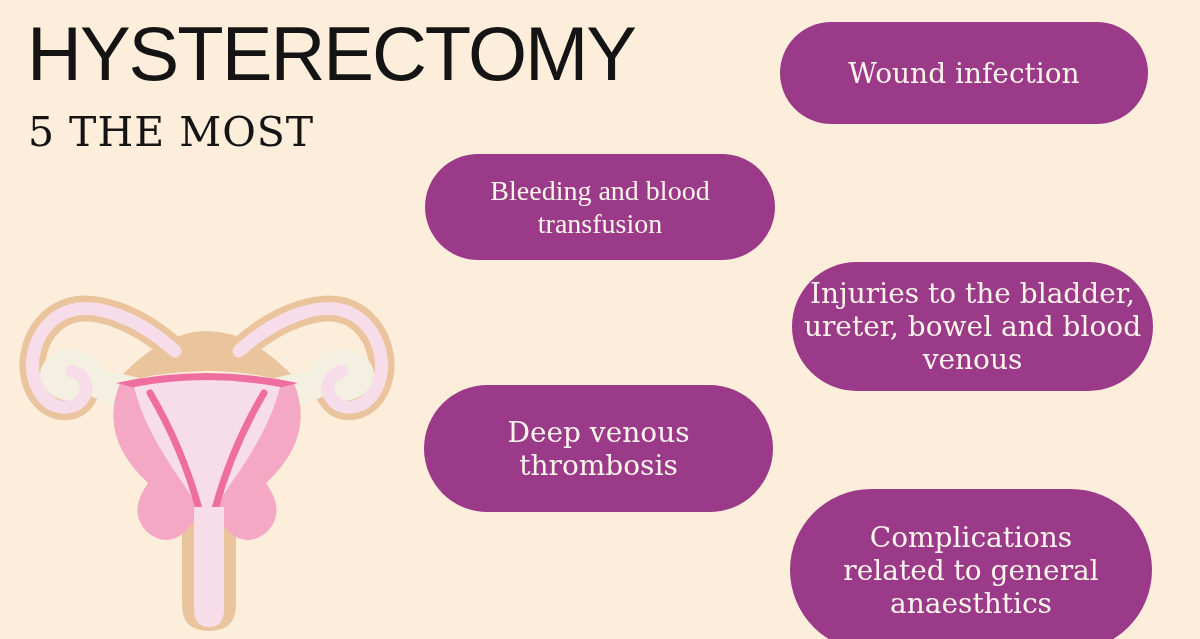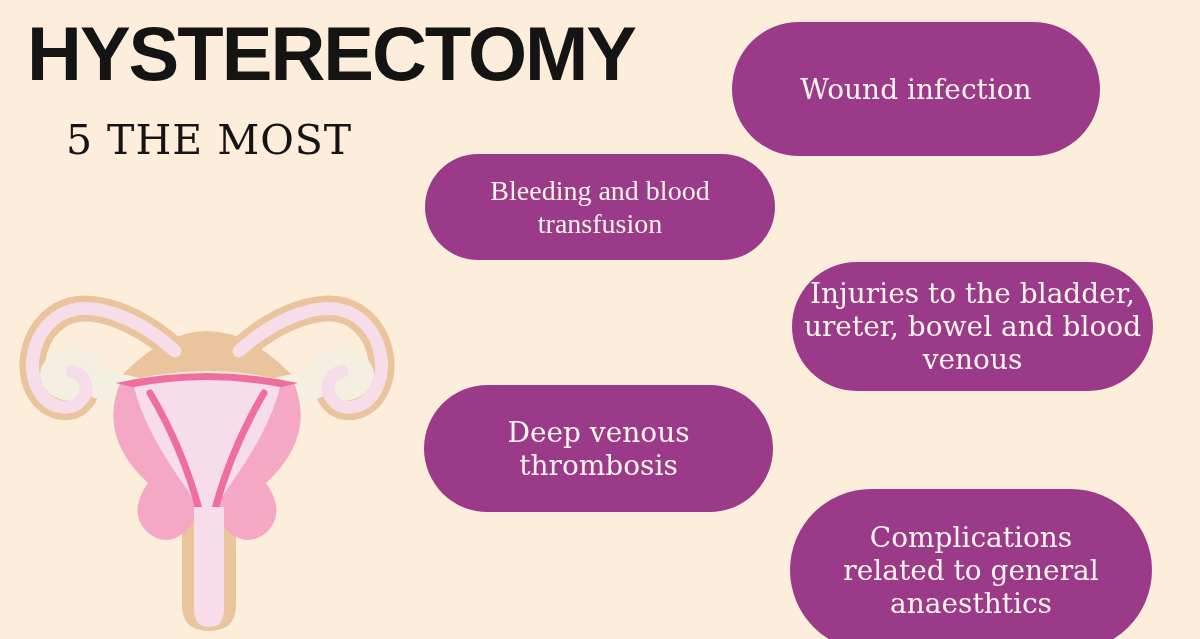--- a/index.html
+++ b/index.html
@@ -16,53 +16,52 @@
   *{margin:0;padding:0;box-sizing:border-box;}
   html,body{width:1200px;height:639px;overflow:hidden;}
   body{
     position:relative;
     background:var(--c-background);
     font-family:"Liberation Sans",sans-serif;
   }
   .title{
     position:absolute;left:27px;top:10px;
     font-family:"Liberation Sans",sans-serif;
-    font-weight:700;
+    font-weight:400;
     font-size:76px;
     letter-spacing:-2px;
     color:var(--c-ink);
     white-space:nowrap;
   }
   .subtitle{
-    position:absolute;left:28px;top:108px;
+    position:absolute;left:28px;top:100px;
     font-family:"DejaVu Serif","Liberation Serif",serif;
     font-size:41px;
     letter-spacing:1px;
     line-height:64px;
     color:var(--c-ink);
-    margin-left:38px;
   }
   .subtitle span{display:block;white-space:nowrap;}
   .pill{
     position:absolute;
     background:var(--c-pill);
     border-radius:999px;
     display:flex;
     flex-direction:column;
     align-items:center;
     justify-content:center;
     text-align:center;
     color:var(--c-pill_text);
     font-family:"DejaVu Serif","Liberation Serif",serif;
     font-size:28px;
     line-height:33px;
   }
   .pill span{display:block;white-space:nowrap;}
   .pill span:empty{display:none;}
-  #pill-1{left:732px;top:22px;width:368px;height:134px;}
+  #pill-1{left:780px;top:22px;width:368px;height:102px;}
   #pill-2{left:425px;top:154px;width:350px;height:106px;font-family:Liberation Serif, serif;}
   #pill-3{left:792px;top:262px;width:361px;height:129px;text-align:right;}
   #pill-4{left:424px;top:385px;width:349px;height:127px;align-items:center;}
   #pill-5{left:790px;top:489px;width:362px;height:162px;}
   .illustration{
     position:absolute;left:0px;top:279px;width:414px;height:360px;
   }
 </style>
 </head>
 <body>

